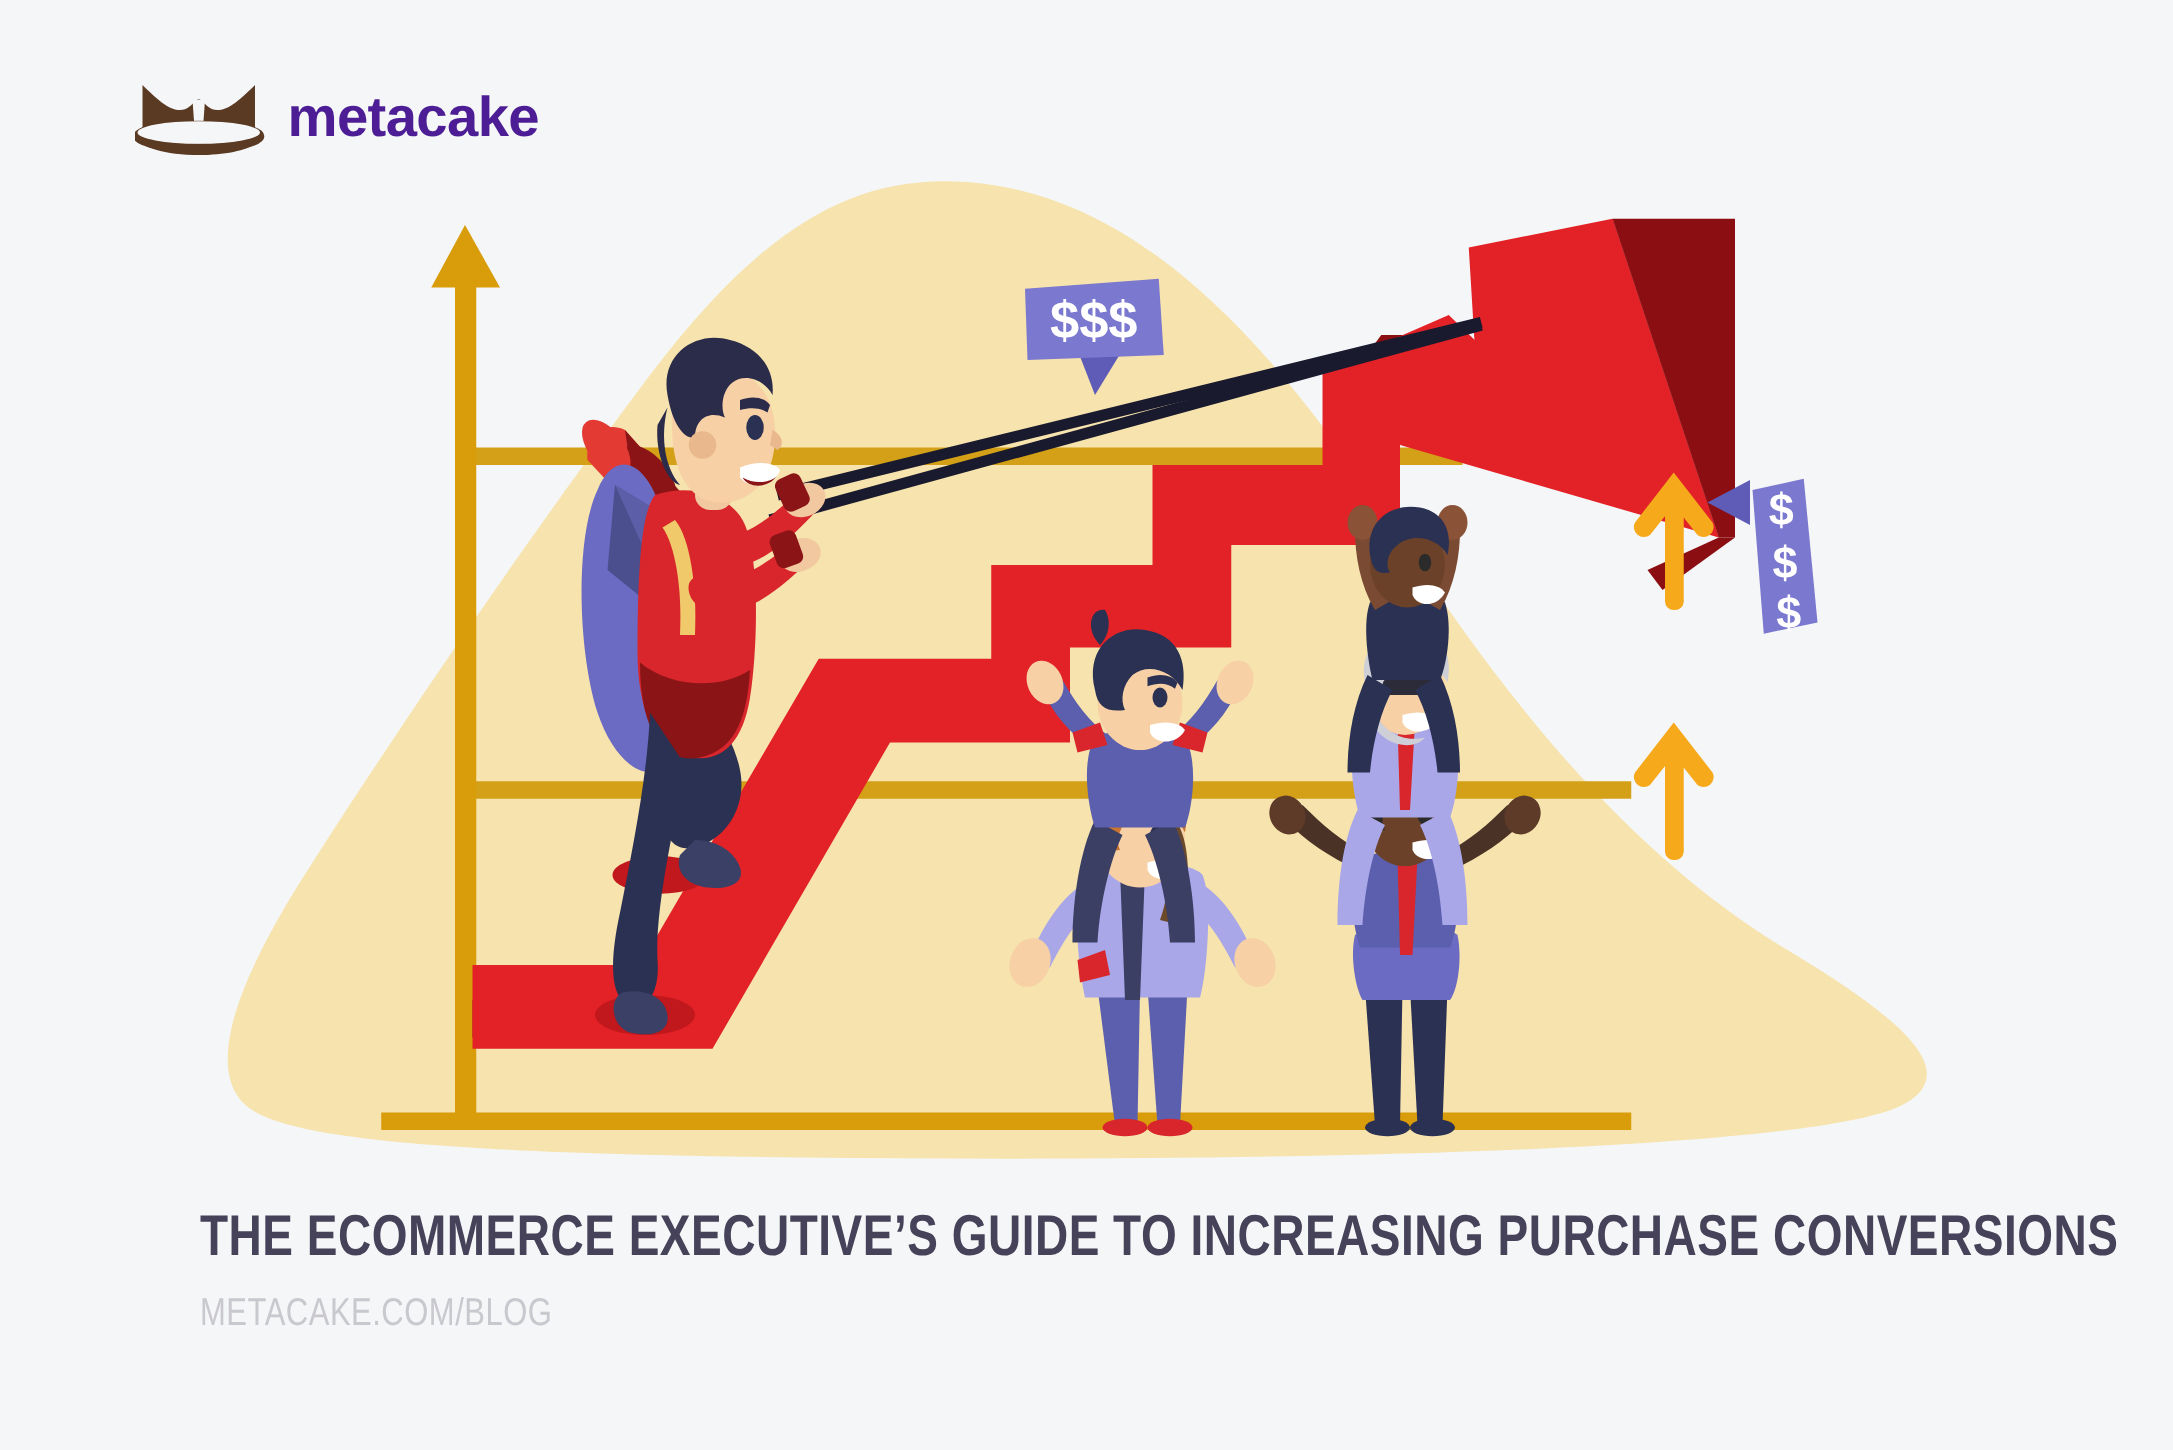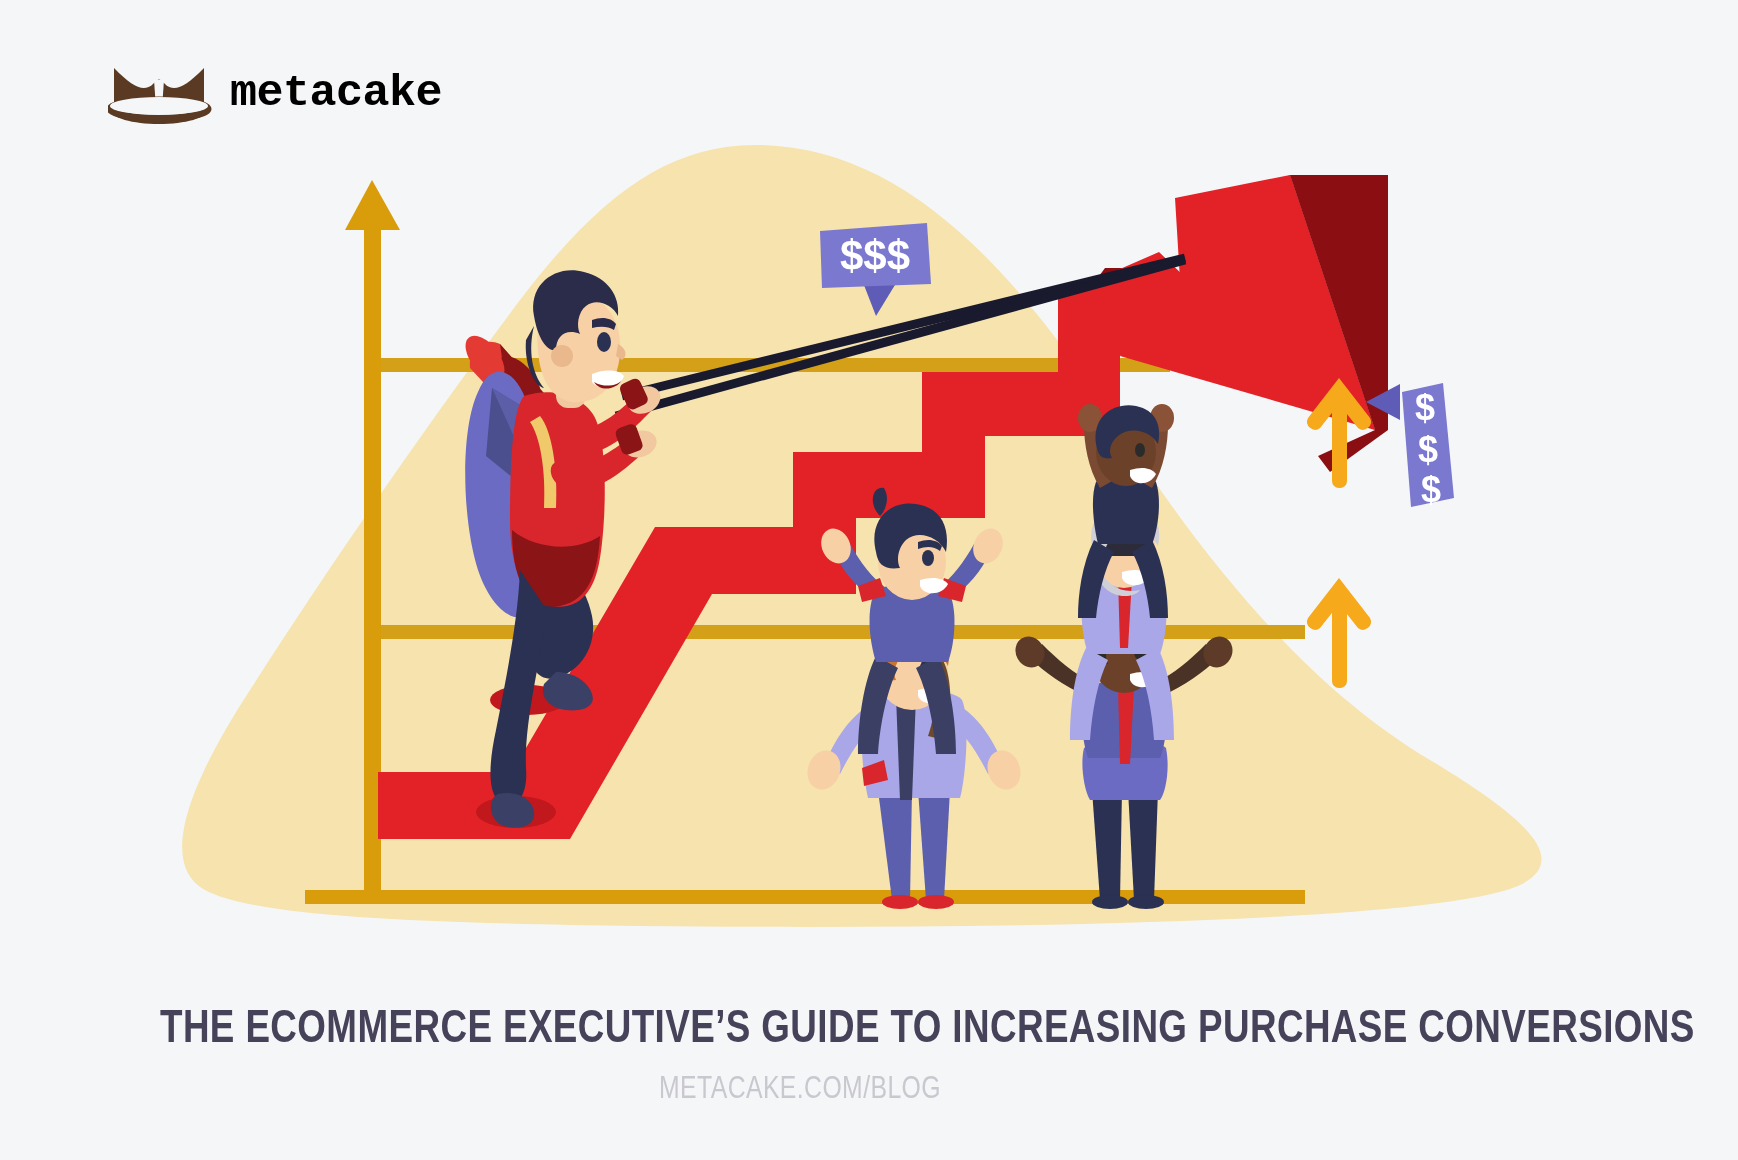--- a/index.html
+++ b/index.html
@@ -16,32 +16,32 @@
   }
 
   
   #logo{
     position:absolute; left:108px; top:62px;
     display:flex; align-items:center; gap:18px;
   }
   #logo .mark{ width:104px; height:62px; display:block; }
   #logo .word{
     font-size:45px; font-weight:700; letter-spacing:-0.5px;
-    color:#000000; line-height:1;
-    font-family:Liberation Mono, monospace;
+    color:#4c1d95; line-height:1;
+    font-family:Liberation Sans, sans-serif;
   }
 
   
   #illo{ position:absolute; left:0; top:100px; width:1738px; height:830px; }
   #illo svg{ display:block; width:1738px; height:830px; }
 
   
   #caption{
-    position:absolute; left:0; top:1002px; width:1600px;
-    text-align:center;
+    position:absolute; left:0; top:964px; width:1600px;
+    text-align:left;
   }
   #caption .title{
     font-family:"Liberation Sans Narrow","Liberation Sans",sans-serif;
     font-size:46px; font-weight:700;
     letter-spacing:0.5px;
     color:#464259;
     transform:scaleX(0.80);
     transform-origin:center;
     white-space:nowrap;
     line-height:1.05;

